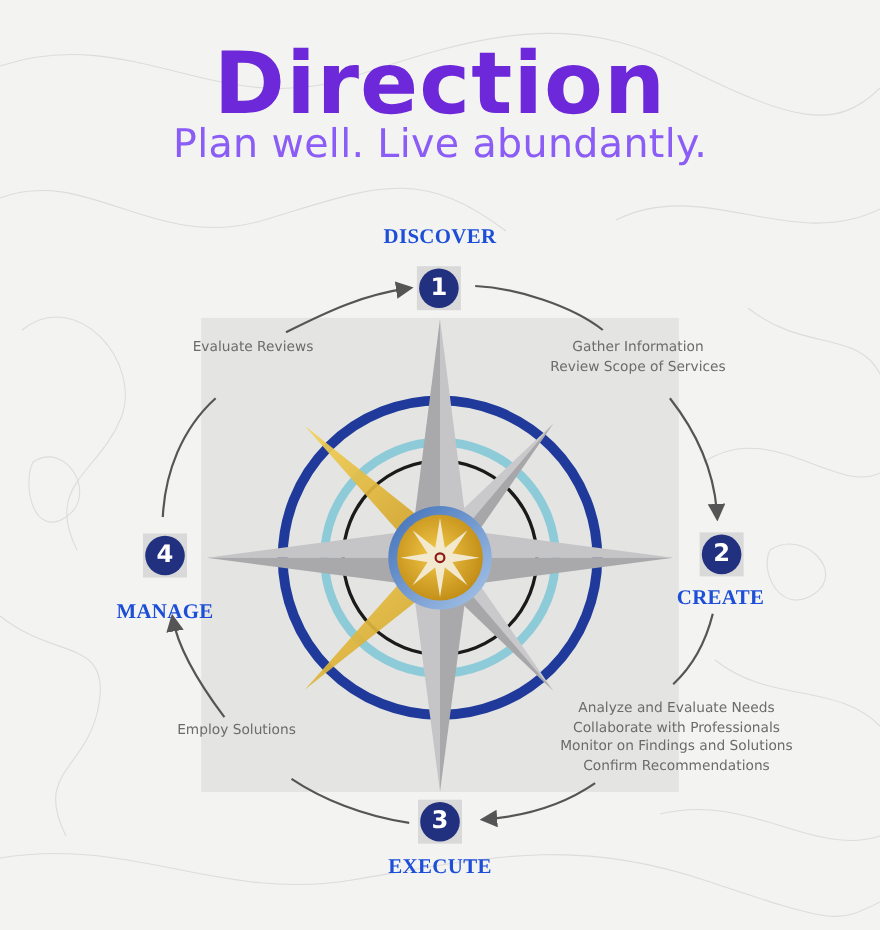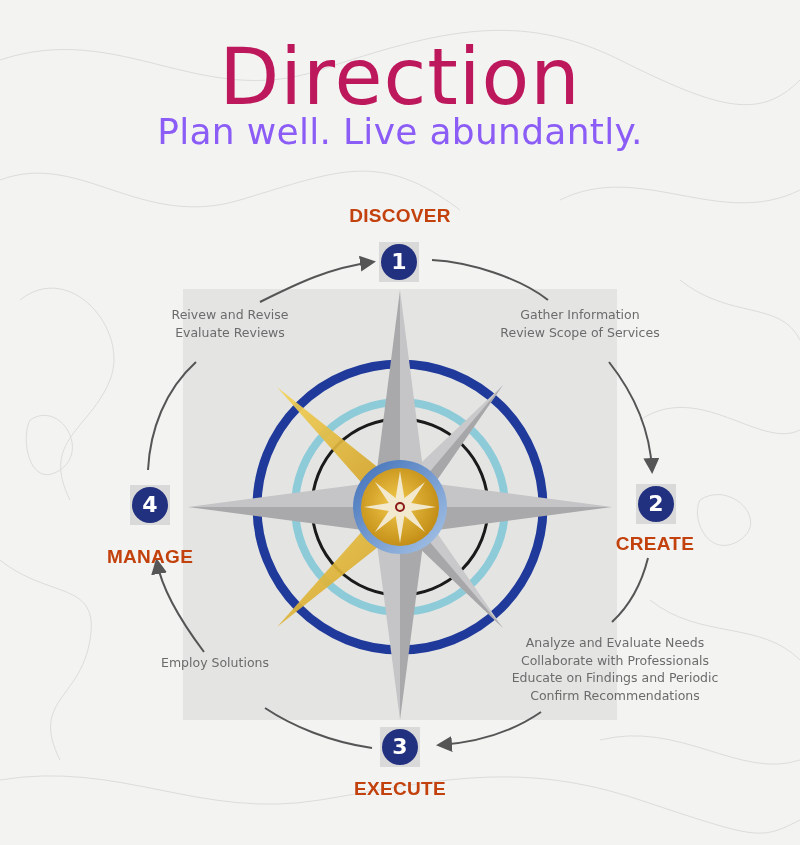--- a/index.html
+++ b/index.html
@@ -4,36 +4,36 @@
   <style>
     html, body { margin: 0; padding: 0; }
     body {
       width: 800px; height: 845px; position: relative; overflow: hidden;
       background: #f3f3f2;
       font-family: "Liberation Sans", "DejaVu Sans", sans-serif;
     }
     .topo { position: absolute; left: 0; top: 0; width: 800px; height: 845px; }
     .title {
       position: absolute; left: 0; width: 800px; top: 38px; text-align: center;
-      font-family: "DejaVu Sans", sans-serif; font-weight: normal;
-      font-size: 78px; letter-spacing: 1px; color: #be185d; line-height: 1;
+      font-family: "DejaVu Sans", sans-serif; font-weight: bold;
+      font-size: 78px; letter-spacing: 1px; color: #6d28d9; line-height: 1;
     }
     .tagline {
       position: absolute; left: 0; width: 800px; top: 114px; text-align: center;
       font-family: "DejaVu Sans", sans-serif; font-size: 36px; color: #8b5cf6;
       line-height: 1; letter-spacing: 0.3px;
     }
     .gray-square {
       position: absolute; left: 183px; top: 289px; width: 434px; height: 431px;
       background: rgba(215,215,215,0.55);
     }
     .compass { position: absolute; left: 180px; top: 290px; width: 440px; height: 430px; }
     .step-label {
-      position: absolute; font-family: Liberation Sans, sans-serif; font-weight: bold;
-      font-size: 19px; color: #c2410c; letter-spacing: 0.3px; line-height: 1;
+      position: absolute; font-family: Liberation Serif, serif; font-weight: bold;
+      font-size: 19px; color: #1d4ed8; letter-spacing: 0.3px; line-height: 1;
       text-align: center;
     }
     .badge-bg {
       position: absolute; width: 40px; height: 40px; background: #d9d9d9;
     }
     .badge {
       position: absolute; width: 36px; height: 36px; border-radius: 50%;
       background: #22317f; color: #fff; font-family: "DejaVu Sans", sans-serif;
       font-weight: bold; font-size: 22px; line-height: 36px; text-align: center;
       left: 2px; top: 2px;
@@ -147,32 +147,31 @@
   <div>Review Scope of Services</div>
 </div>
 
 <div class="badge-bg" style="left:636px; top:484px;">
   <div class="badge">2</div>
 </div>
 <div class="step-label" style="left:600px; top:534px; width:110px;">CREATE</div>
 <div class="actions" style="left:480px; top:634px; width:270px;">
   <div>Analyze and Evaluate Needs</div>
   <div>Collaborate with Professionals</div>
-  <div>Educate on Findings and Periodic</div>
+  <div>Monitor on Findings and Solutions</div>
   <div>Confirm Recommendations</div>
 </div>
 
 <div class="badge-bg" style="left:380px; top:727px;">
   <div class="badge">3</div>
 </div>
 <div class="step-label" style="left:330px; top:779px; width:140px;">EXECUTE</div>
 <div class="actions" style="left:100px; top:654px; width:230px;">
   <div>Employ Solutions</div>
 </div>
 
 <div class="badge-bg" style="left:130px; top:485px;">
   <div class="badge">4</div>
 </div>
 <div class="step-label" style="left:95px; top:535px; width:110px;margin-top:12px;">MANAGE</div>
 <div class="actions" style="left:140px; top:306px; width:180px;">
-  <div>Reivew and Revise</div>
   <div>Evaluate Reviews</div>
 </div>
 
 </body></html>

